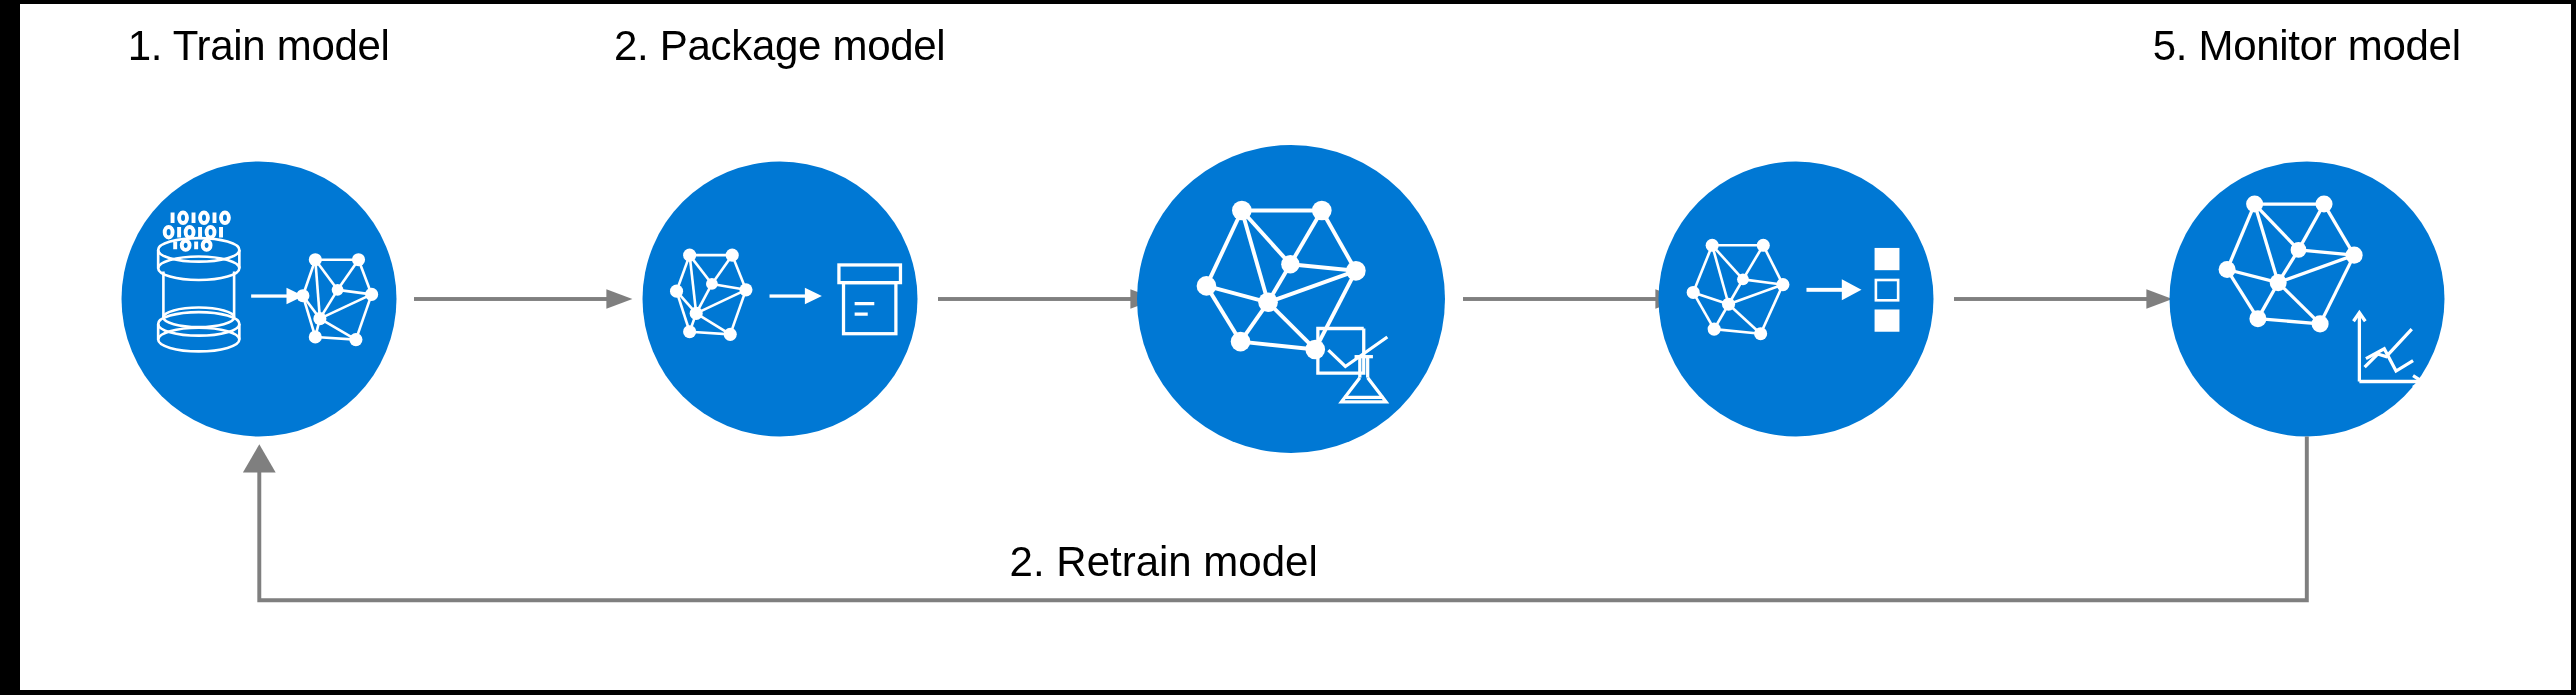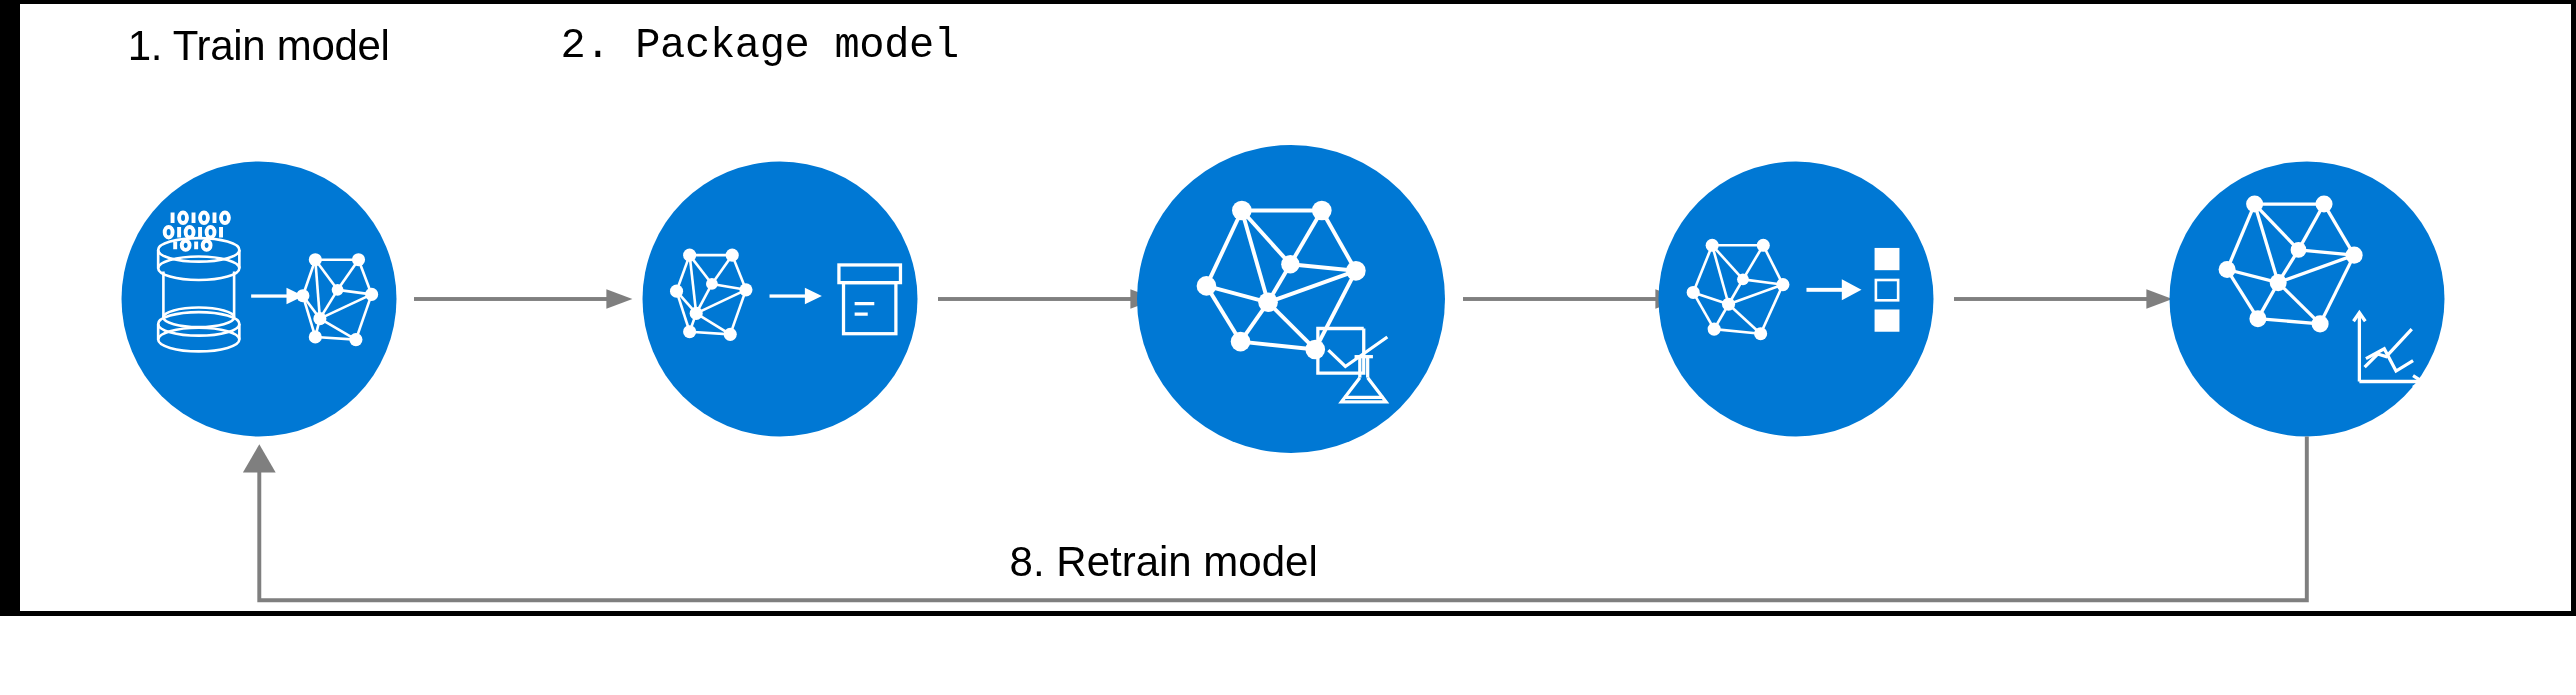--- a/index.html
+++ b/index.html
@@ -1,21 +1,21 @@
 <!DOCTYPE html>
 <html style="font-size:10.5px"><head>
 <meta charset="utf-8">
 <style>
   html,body{margin:0;padding:0;background:#ffffff;}
   body{font-family:"Liberation Sans",sans-serif;}
 
   #page{
     position:relative;
     width:2576px;
-    height:616px;
+    height:695px;
     background:#ffffff;
     box-sizing:border-box;
     overflow:hidden;
   }
   
   .frame-left{position:absolute;left:0;top:0;width:19.7px;height:695px;background:#000;}
   .frame-top{position:absolute;left:19.7px;top:0;width:2556px;height:3.9px;background:#000;}
   .frame-right{position:absolute;right:0;top:0;width:5.2px;height:695px;background:#000;}
   .frame-bottom{position:absolute;left:19.7px;bottom:0;width:2556px;height:5.2px;background:#000;}
 
@@ -63,21 +63,22 @@
 <div id="page">
 
   <div class="frame-left"></div>
   <div class="frame-top"></div>
   <div class="frame-right"></div>
   <div class="frame-bottom"></div>
 
   <div class="canvas">
 
     <div class="step-label" style="left:239px;">1. Train model</div>
-    <div class="step-label" style="left:740px;font-family:Liberation Mono, monospace;">2. Package model</div>
+    <div class="step-label" style="left:760px;">2. Package model</div>
+    <div class="step-label" style="left:2287px;">5. Monitor model</div>
 
     <div class="circle" style="left:239px;top:295px;width:275px;height:275px;">
       <svg viewBox="0 0 420 420">
         <g stroke="#ffffff" fill="none" stroke-width="4">
 
           <g stroke-width="6" stroke-linecap="butt">
 
             <line x1="78" y1="78" x2="78" y2="94"></line>
             <ellipse cx="94" cy="86" rx="6" ry="8"></ellipse>
             <line x1="110" y1="78" x2="110" y2="94"></line>
@@ -351,17 +352,17 @@
       </svg>
     </div>
 
     <svg class="loop" viewBox="0 0 3893 1047">
       <g stroke="#7f7f7f" stroke-width="6" fill="none">
         <path d="M3490 660 L3490 910 L 365 910 L 365 712"></path>
       </g>
       <polygon points="340,715 390,715 365,672" fill="#7f7f7f"></polygon>
     </svg>
 
-    <div class="loop-label" style="left:1144px;top:537px;">8. Retrain model</div>
+    <div class="loop-label" style="left:1144px;top:537px;">2. Retrain model</div>
 
   </div>
 </div>
 
 
 </body></html>

